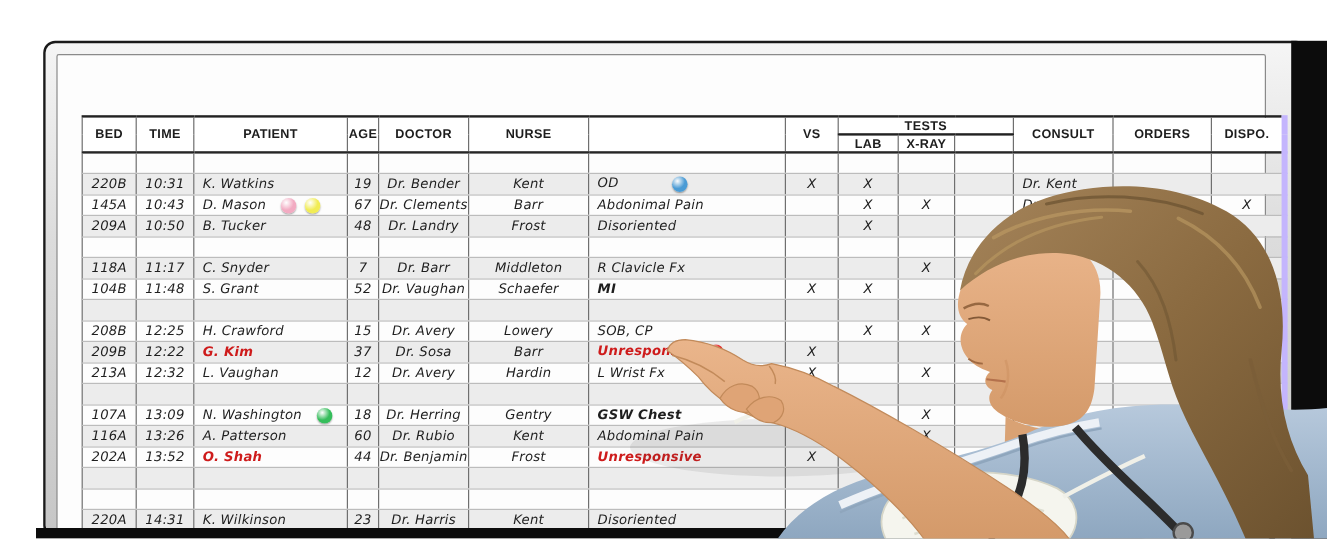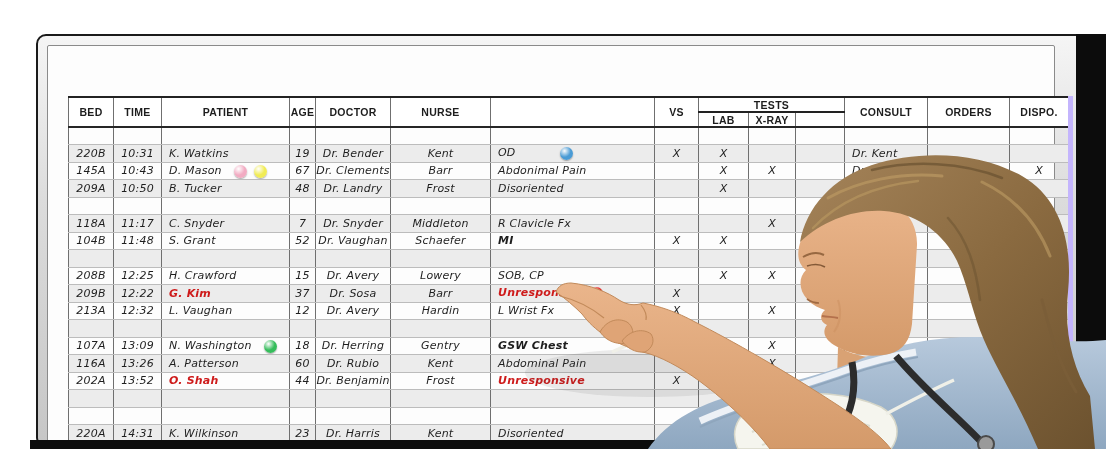--- a/index.html
+++ b/index.html
@@ -166,21 +166,21 @@
           <td class="col-blank"></td>
           <td class="col-consult"></td>
           <td class="col-orders"></td>
           <td class="col-dispo"></td>
         </tr>
         <tr class="shade">
           <td class="col-bed"><span class="hw">118A</span></td>
           <td class="col-time"><span class="hw">11:17</span></td>
           <td class="col-patient"><span class="hw">C. Snyder</span></td>
           <td class="col-age"><span class="hw">7</span></td>
-          <td class="col-doctor"><span class="hw">Dr. Snyder</span></td>
+          <td class="col-doctor"><span class="hw">Dr. Barr</span></td>
           <td class="col-nurse"><span class="hw">Middleton</span></td>
           <td class="col-complaint"><span class="hw">R Clavicle Fx</span></td>
           <td class="col-vs"></td>
           <td class="col-lab"></td>
           <td class="col-xray"><span class="hw">X</span></td>
           <td class="col-blank"></td>
           <td class="col-consult"><span class="hw">D</span></td>
           <td class="col-orders"></td>
           <td class="col-dispo"></td>
         </tr>

